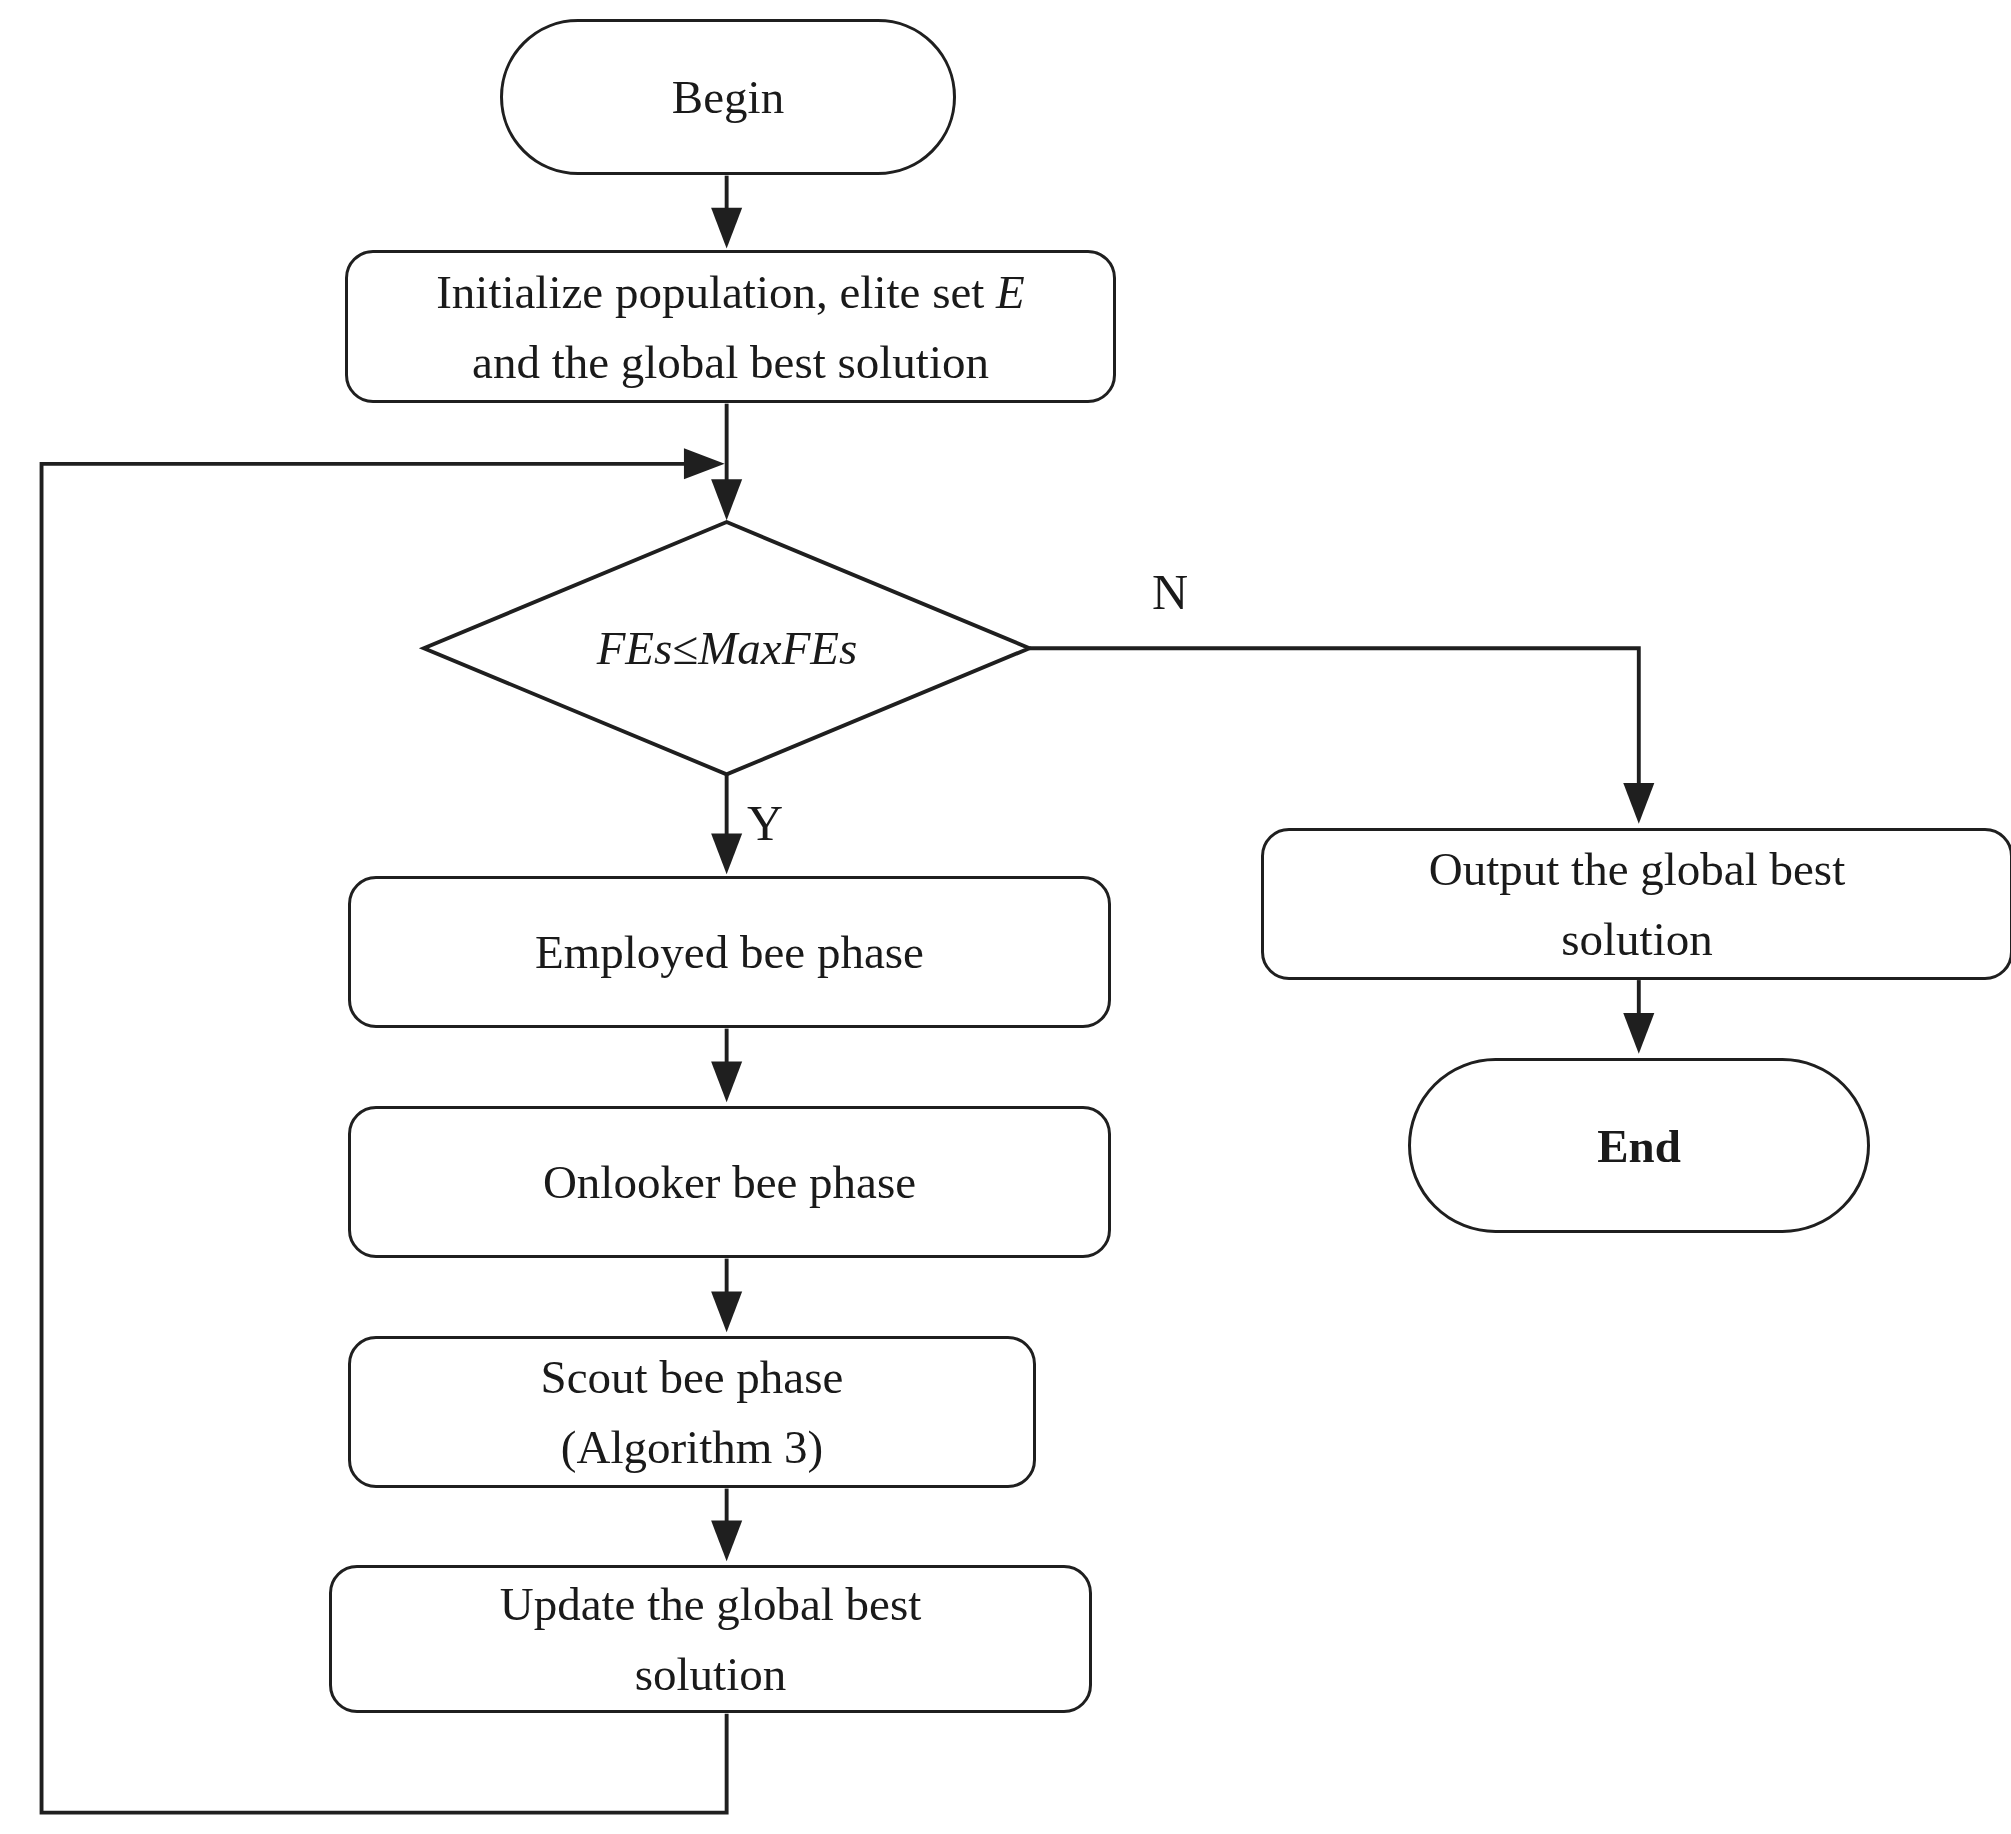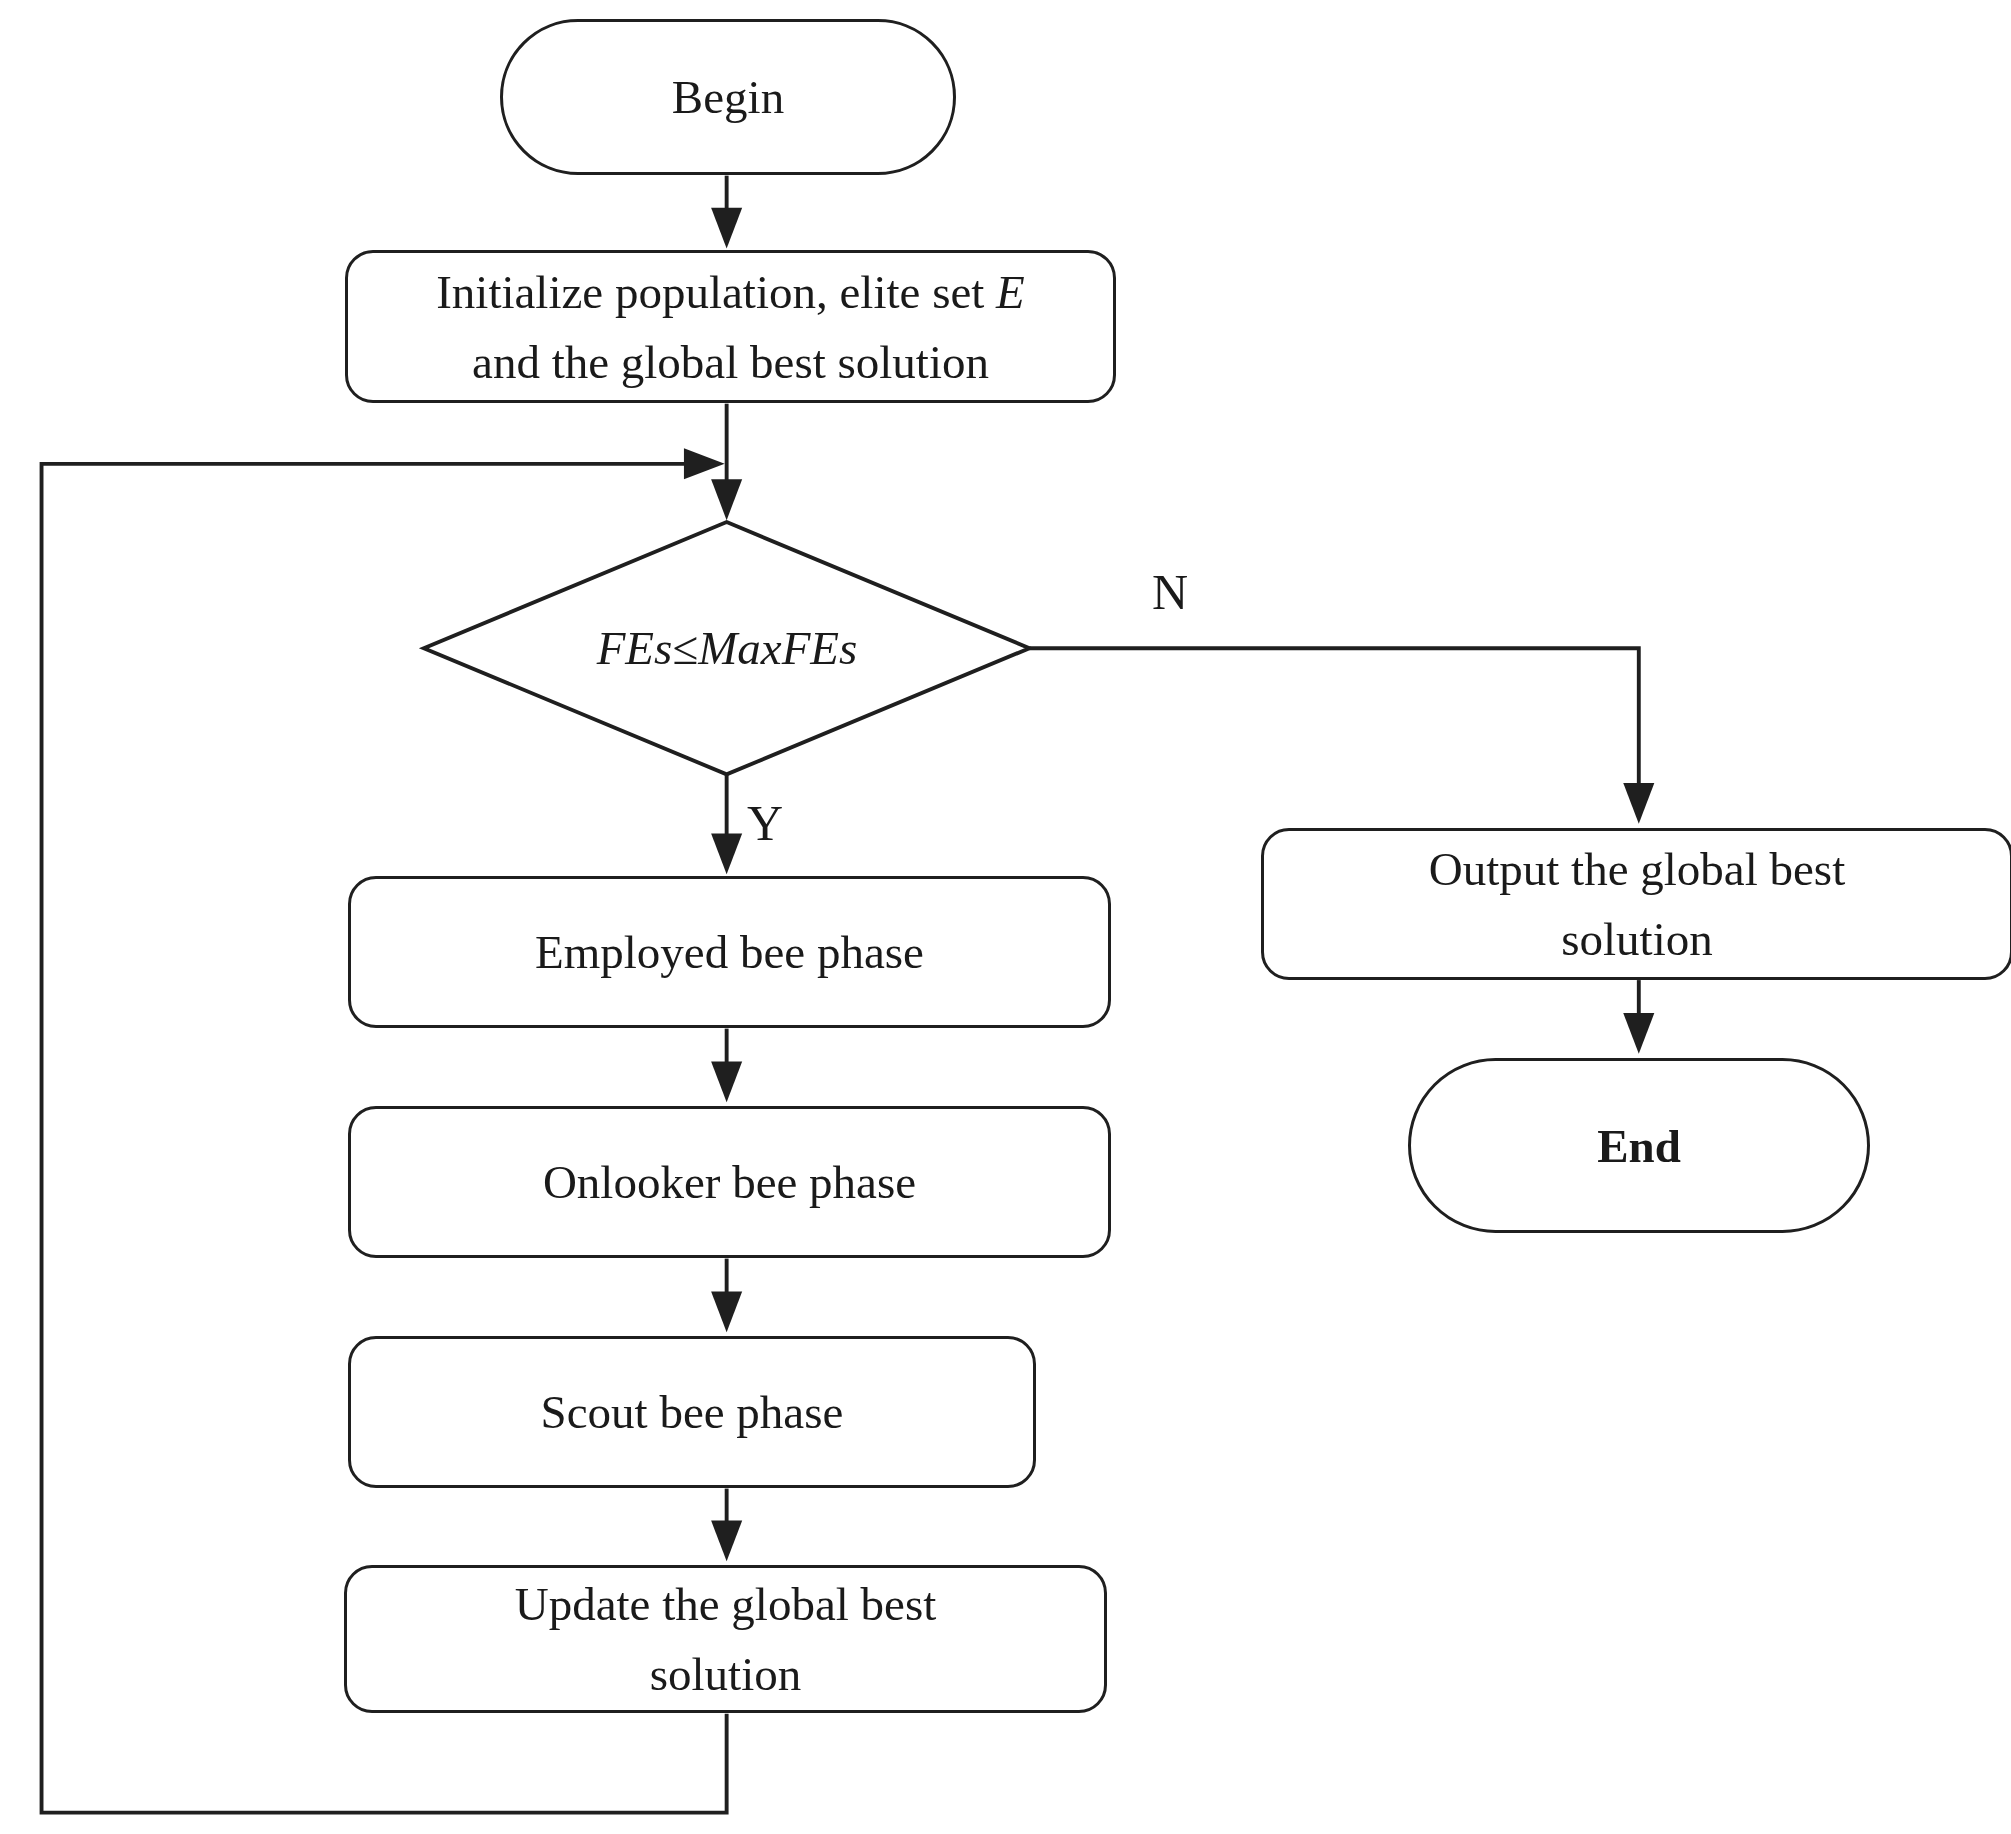--- a/index.html
+++ b/index.html
@@ -95,23 +95,24 @@
   <div class="node shape" style="left:328px;top:876px;width:763px;height:152px;">
     <span class="node-text">Employed bee phase</span>
   </div>
 
   <div class="node shape" style="left:328px;top:1106px;width:763px;height:152px;">
     <span class="node-text">Onlooker bee phase</span>
   </div>
 
   <div class="node shape" style="left:328px;top:1336px;width:688px;height:152px;">
     <span class="node-text">Scout bee phase</span>
+    <span class="node-text">(Algorithm 3)</span>
   </div>
 
-  <div class="node shape" style="left:324px;top:1565px;width:763px;height:148px;">
+  <div class="node shape" style="left:309px;top:1565px;width:763px;height:148px;">
     <span class="node-text">Update the global best</span>
     <span class="node-text">solution</span>
   </div>
 
   <div class="node shape" style="left:1241px;top:828px;width:752px;height:152px;">
     <span class="node-text">Output the global best</span>
     <span class="node-text">solution</span>
   </div>
 
   <div class="node shape stadium" style="left:1388px;top:1058px;width:462px;height:175px;font-weight:bold;">

